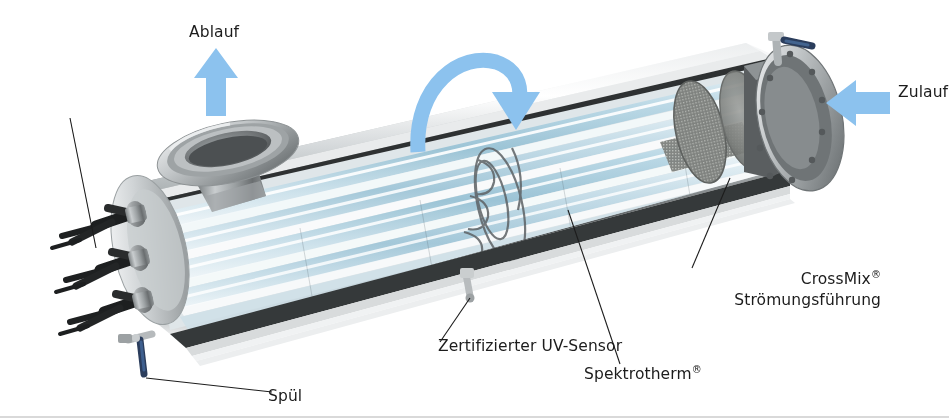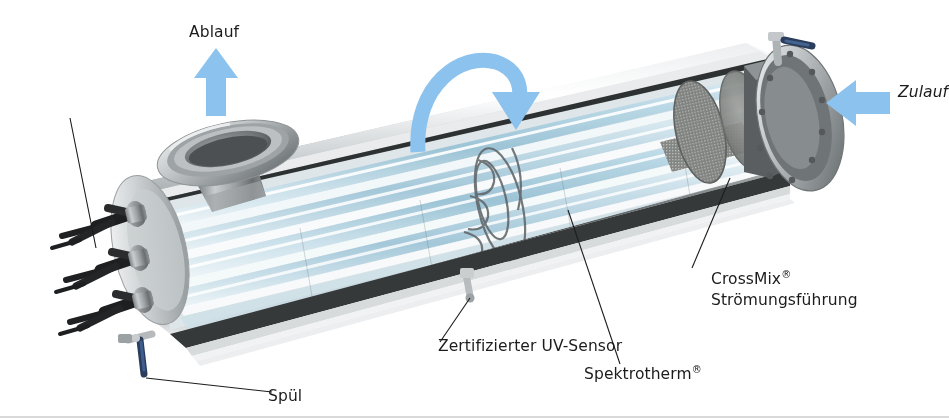--- a/index.html
+++ b/index.html
@@ -25,20 +25,21 @@
     height: 418px;
   }
   .lbl {
     position: absolute;
     color: #1c1c1c;
     font-size: 15.5px;
     font-family: "DejaVu Sans", "Liberation Sans", sans-serif;
     white-space: nowrap;
     line-height: 1.35;
     letter-spacing: 0.1px;
+    text-align: right;
   }
   .lbl.two-line { white-space: normal; }
   .sup { font-size: 10px; vertical-align: super; }
 </style>
 </head>
 <body>
 
 <div id="stage">
 
   <svg id="art" viewBox="0 0 949 418">
@@ -324,21 +325,21 @@
       <line x1="146" y1="378" x2="272" y2="392"></line>
       <line x1="470" y1="298" x2="440" y2="342"></line>
       <line x1="568" y1="210" x2="620" y2="364"></line>
       <line x1="730" y1="178" x2="692" y2="268"></line>
     </g>
   </svg>
 
 
   <div class="lbl" style="left:189px; top:22px;">Ablauf</div>
 
-  <div class="lbl" style="left:898px; top:82px;font-style:italic;">Zulauf</div>
+  <div class="lbl" style="left:898px; top:82px;">Zulauf</div>
 
   <div class="lbl" style="left:268px; top:386px;">Spül</div>
 
   <div class="lbl" style="left:584px; top:363px;">
     <span>Spektrotherm</span><span class="sup">®</span>
   </div>
 
   <div class="lbl" style="left:438px; top:336px;">Zertifizierter UV-Sensor</div>
 
   <div class="lbl two-line" style="left:666px; top:268px; width:170px;margin-left:45px;">

